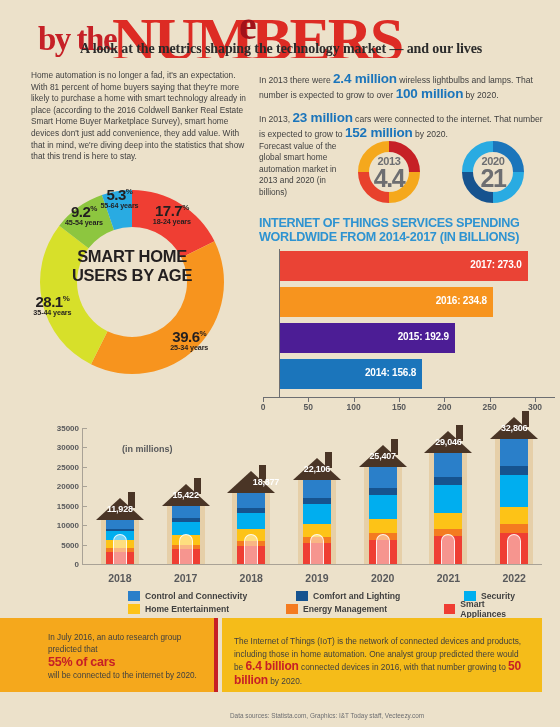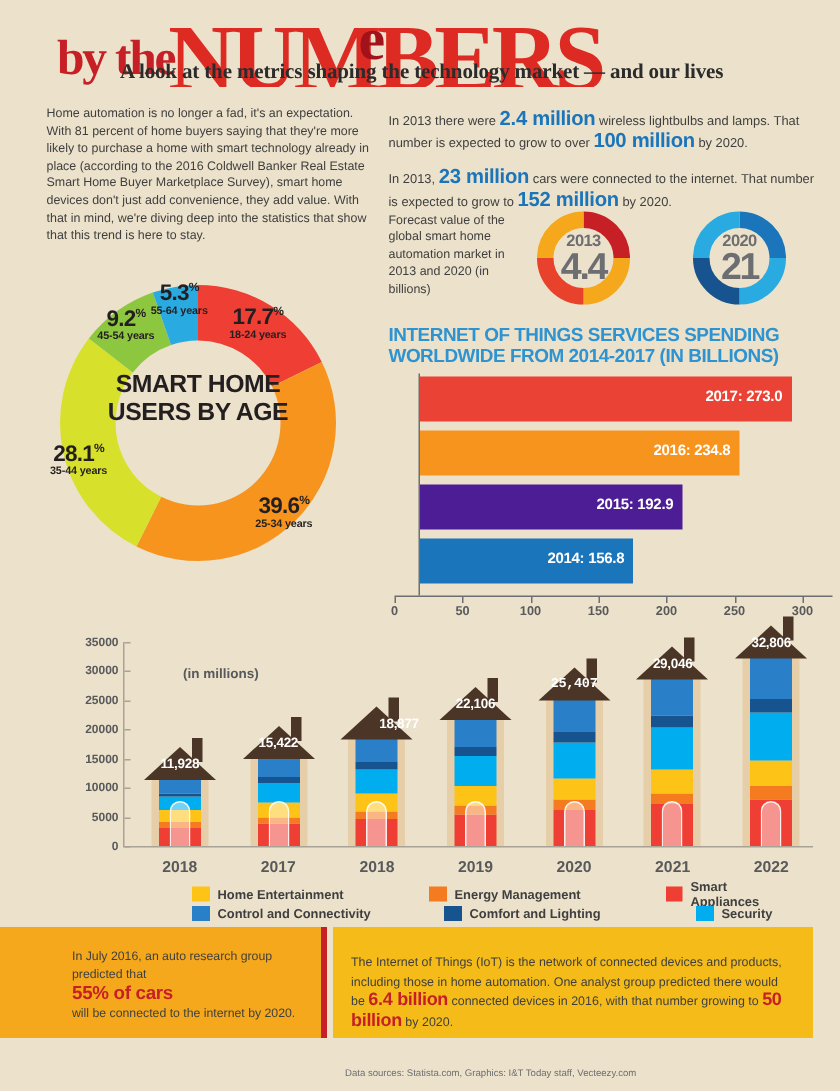--- a/index.html
+++ b/index.html
@@ -344,21 +344,21 @@
             <div class="seg" style="bottom: 24.48px; height: 6.60571px; background: rgb(244, 123, 32);"></div>
             <div class="seg" style="bottom: 31.0857px; height: 14.3771px; background: rgb(253, 195, 23);"></div>
             <div class="seg" style="bottom: 45.4629px; height: 23.7029px; background: rgb(0, 174, 239);"></div>
             <div class="seg" style="bottom: 69.1657px; height: 6.63291px; background: rgb(22, 83, 143);"></div>
             <div class="seg" style="bottom: 75.7986px; height: 22.9257px; background: rgb(42, 127, 201);"></div>
           </div>
           <div style="position: absolute; bottom: 0px; left: 12px; width: 14px; height: 30px; background: rgba(255, 255, 255, 0.45); border-top: 1.5px solid rgba(255, 255, 255, 0.85); border-right: 1.5px solid rgba(255, 255, 255, 0.85); border-left: 1.5px solid rgba(255, 255, 255, 0.85); border-image: initial; border-bottom: none; border-radius: 7px 7px 0px 0px;"></div>
           <div style="position: absolute; bottom: 96.7243px; left: -5px; width: 0px; height: 0px; border-left: 24px solid transparent; border-right: 24px solid transparent; border-bottom: 22px solid rgb(74, 53, 38);"></div>
           <div style="position: absolute; bottom: 108.724px; left: 27px; width: 7px; height: 16px; background: rgb(74, 53, 38);"></div>
         </div>
-        <div class="hval" style="left: 275.714px; top: 23.2757px; width: 48px; font-family: Liberation Mono, monospace;">25,407</div>
+        <div class="hval" style="left: 275.714px; top: 23.2757px; width: 48px;">25,407</div>
         <div class="xlab" style="left: 299.714px;">2020</div>
         <div class="house" style="left: 346.429px; width: 38px; height: 138.864px;">
           <div style="position: absolute; bottom: 0px; left: 0px; width: 100%; height: 112.864px; background: rgb(230, 207, 168);"></div>
           <div style="position: absolute; bottom: 0px; left: 5px; width: 28px; height: 112.864px;">
             <div class="seg" style="bottom: 0px; height: 27.9771px; background: rgb(239, 62, 51);"></div>
             <div class="seg" style="bottom: 27.9771px; height: 7.38286px; background: rgb(244, 123, 32);"></div>
             <div class="seg" style="bottom: 35.36px; height: 15.9314px; background: rgb(253, 195, 23);"></div>
             <div class="seg" style="bottom: 51.2914px; height: 27.9771px; background: rgb(0, 174, 239);"></div>
             <div class="seg" style="bottom: 79.2686px; height: 7.5616px; background: rgb(22, 83, 143);"></div>
             <div class="seg" style="bottom: 86.8302px; height: 26.0343px; background: rgb(42, 127, 201);"></div>
@@ -385,44 +385,44 @@
         </div>
         <div class="hval" style="left: 407.143px; top: -5.47474px; width: 48px;">32,806</div>
         <div class="xlab" style="left: 431.143px;">2022</div>
       </div>
     <div class="rev-baseline"></div>
   </div>
 
   <div class="legend" id="legend">
       <div class="leg-row">
         <div class="leg-item" style="width: 168px;">
+          <span class="leg-sw" style="background: rgb(42, 127, 201);"></span>
+          <span class="leg-tx">Control and Connectivity</span>
+        </div>
+        <div class="leg-item" style="width: 168px;">
+          <span class="leg-sw" style="background: rgb(22, 83, 143);"></span>
+          <span class="leg-tx">Comfort and Lighting</span>
+        </div>
+        <div class="leg-item" style="width: auto;">
+          <span class="leg-sw" style="background: rgb(0, 174, 239);"></span>
+          <span class="leg-tx">Security</span>
+        </div>
+      </div>
+      <div class="leg-row">
+        <div class="leg-item" style="width: 168px;">
           <span class="leg-sw" style="background: rgb(253, 195, 23);"></span>
           <span class="leg-tx">Home Entertainment</span>
         </div>
         <div class="leg-item" style="width: 168px;">
           <span class="leg-sw" style="background: rgb(244, 123, 32);"></span>
           <span class="leg-tx">Energy Management</span>
         </div>
         <div class="leg-item" style="width: auto;">
           <span class="leg-sw" style="background: rgb(239, 62, 51);"></span>
           <span class="leg-tx">Smart Appliances</span>
-        </div>
-      </div>
-      <div class="leg-row">
-        <div class="leg-item" style="width: 168px;">
-          <span class="leg-sw" style="background: rgb(42, 127, 201);"></span>
-          <span class="leg-tx">Control and Connectivity</span>
-        </div>
-        <div class="leg-item" style="width: 168px;">
-          <span class="leg-sw" style="background: rgb(22, 83, 143);"></span>
-          <span class="leg-tx">Comfort and Lighting</span>
-        </div>
-        <div class="leg-item" style="width: auto;">
-          <span class="leg-sw" style="background: rgb(0, 174, 239);"></span>
-          <span class="leg-tx">Security</span>
         </div>
       </div>
     </div>
 
   <div class="bbar">
     <div class="box-left">
       <div class="inner">
         <span>In July 2016, an auto research group predicted that </span><br>
         <span class="red-big">55% of cars</span><br>
         <span> will be connected to the internet by 2020.</span>

